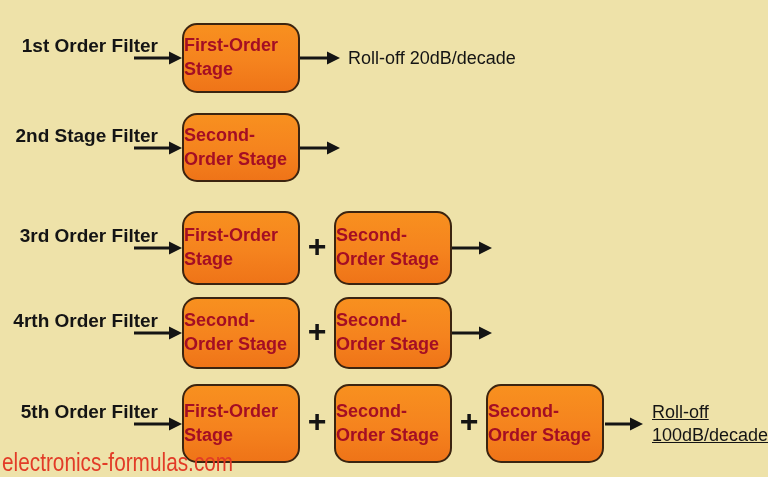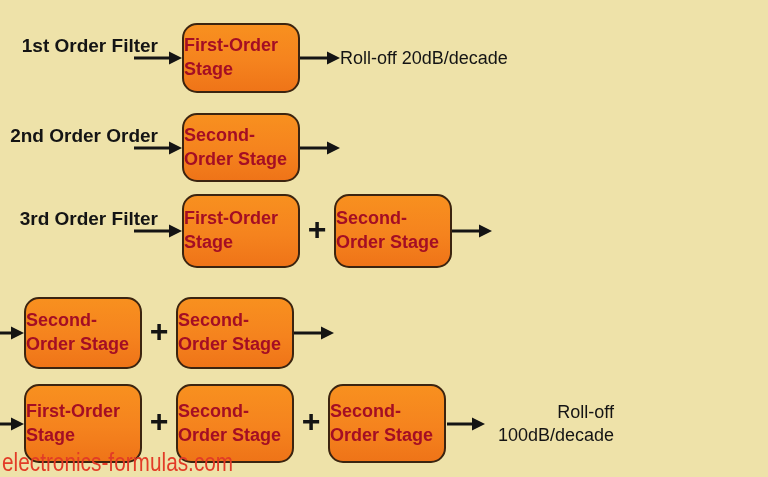--- a/index.html
+++ b/index.html
@@ -57,29 +57,31 @@
     flex:0 0 24px;
     width:24px;
     margin:0 5px;
     text-align:center;
     font-size:32px;
     font-weight:bold;
     color:#141414;
     transform:translateY(-2px);
   }
   .rolloff{
+    margin-left:8px;
     font-size:18px;
     color:#141414;
     white-space:nowrap;
   }
   .rolloff.wrap{
     white-space:normal;
     max-width:128px;
-    text-align:right;
+    text-align:left;
     line-height:1.25;
+    text-decoration:underline;
   }
   .watermark{
     position:absolute;
     left:2px;
     top:447px;
     font-size:26px;
     color:#e23b27;
     transform:scaleX(0.8);
     transform-origin:left center;
     white-space:nowrap;
@@ -103,36 +105,36 @@
       <span>Stage</span>
     </div>
     <svg class="arrow-out" width="40" height="16" viewBox="0 0 40 16">
         <line x1="0" y1="8" x2="28" y2="8"></line>
         <polygon points="27,1.5 40,8 27,14.5"></polygon>
       </svg>
     <div class="rolloff">Roll-off 20dB/decade</div>
   </div>
 
   <div class="row" style="top:113px;height:69px;">
-    <div class="row-label">2nd Order Order</div>
-    <svg class="arrow-in" width="48" height="16" viewBox="0 0 48 16">
-        <line x1="0" y1="8" x2="36" y2="8"></line>
-        <polygon points="35,1.5 48,8 35,14.5"></polygon>
-      </svg>
-    <div class="stage-box">
-      <span>Second-</span>
-      <span>Order Stage</span>
-    </div>
-    <svg class="arrow-out" width="40" height="16" viewBox="0 0 40 16">
-        <line x1="0" y1="8" x2="28" y2="8"></line>
-        <polygon points="27,1.5 40,8 27,14.5"></polygon>
-      </svg>
-  </div>
-
-  <div class="row" style="top:194px;height:74px;">
+    <div class="row-label">2nd Stage Filter</div>
+    <svg class="arrow-in" width="48" height="16" viewBox="0 0 48 16">
+        <line x1="0" y1="8" x2="36" y2="8"></line>
+        <polygon points="35,1.5 48,8 35,14.5"></polygon>
+      </svg>
+    <div class="stage-box">
+      <span>Second-</span>
+      <span>Order Stage</span>
+    </div>
+    <svg class="arrow-out" width="40" height="16" viewBox="0 0 40 16">
+        <line x1="0" y1="8" x2="28" y2="8"></line>
+        <polygon points="27,1.5 40,8 27,14.5"></polygon>
+      </svg>
+  </div>
+
+  <div class="row" style="top:211px;height:74px;">
     <div class="row-label">3rd Order Filter</div>
     <svg class="arrow-in" width="48" height="16" viewBox="0 0 48 16">
         <line x1="0" y1="8" x2="36" y2="8"></line>
         <polygon points="35,1.5 48,8 35,14.5"></polygon>
       </svg>
     <div class="stage-box">
       <span>First-Order</span>
       <span>Stage</span>
     </div>
     <div class="plus">+</div>
@@ -140,40 +142,42 @@
       <span>Second-</span>
       <span>Order Stage</span>
     </div>
     <svg class="arrow-out" width="40" height="16" viewBox="0 0 40 16">
         <line x1="0" y1="8" x2="28" y2="8"></line>
         <polygon points="27,1.5 40,8 27,14.5"></polygon>
       </svg>
   </div>
 
   <div class="row" style="top:297px;height:72px;">
+    <div class="row-label">4rth Order Filter</div>
     <svg class="arrow-in" width="48" height="16" viewBox="0 0 48 16">
         <line x1="0" y1="8" x2="36" y2="8"></line>
         <polygon points="35,1.5 48,8 35,14.5"></polygon>
       </svg>
     <div class="stage-box">
       <span>Second-</span>
       <span>Order Stage</span>
     </div>
     <div class="plus">+</div>
     <div class="stage-box">
       <span>Second-</span>
       <span>Order Stage</span>
     </div>
     <svg class="arrow-out" width="40" height="16" viewBox="0 0 40 16">
         <line x1="0" y1="8" x2="28" y2="8"></line>
         <polygon points="27,1.5 40,8 27,14.5"></polygon>
       </svg>
   </div>
 
   <div class="row" style="top:384px;height:79px;">
+    <div class="row-label">5th Order Filter</div>
     <svg class="arrow-in" width="48" height="16" viewBox="0 0 48 16">
         <line x1="0" y1="8" x2="36" y2="8"></line>
         <polygon points="35,1.5 48,8 35,14.5"></polygon>
       </svg>
     <div class="stage-box">
       <span>First-Order</span>
       <span>Stage</span>
     </div>
     <div class="plus">+</div>
     <div class="stage-box">

